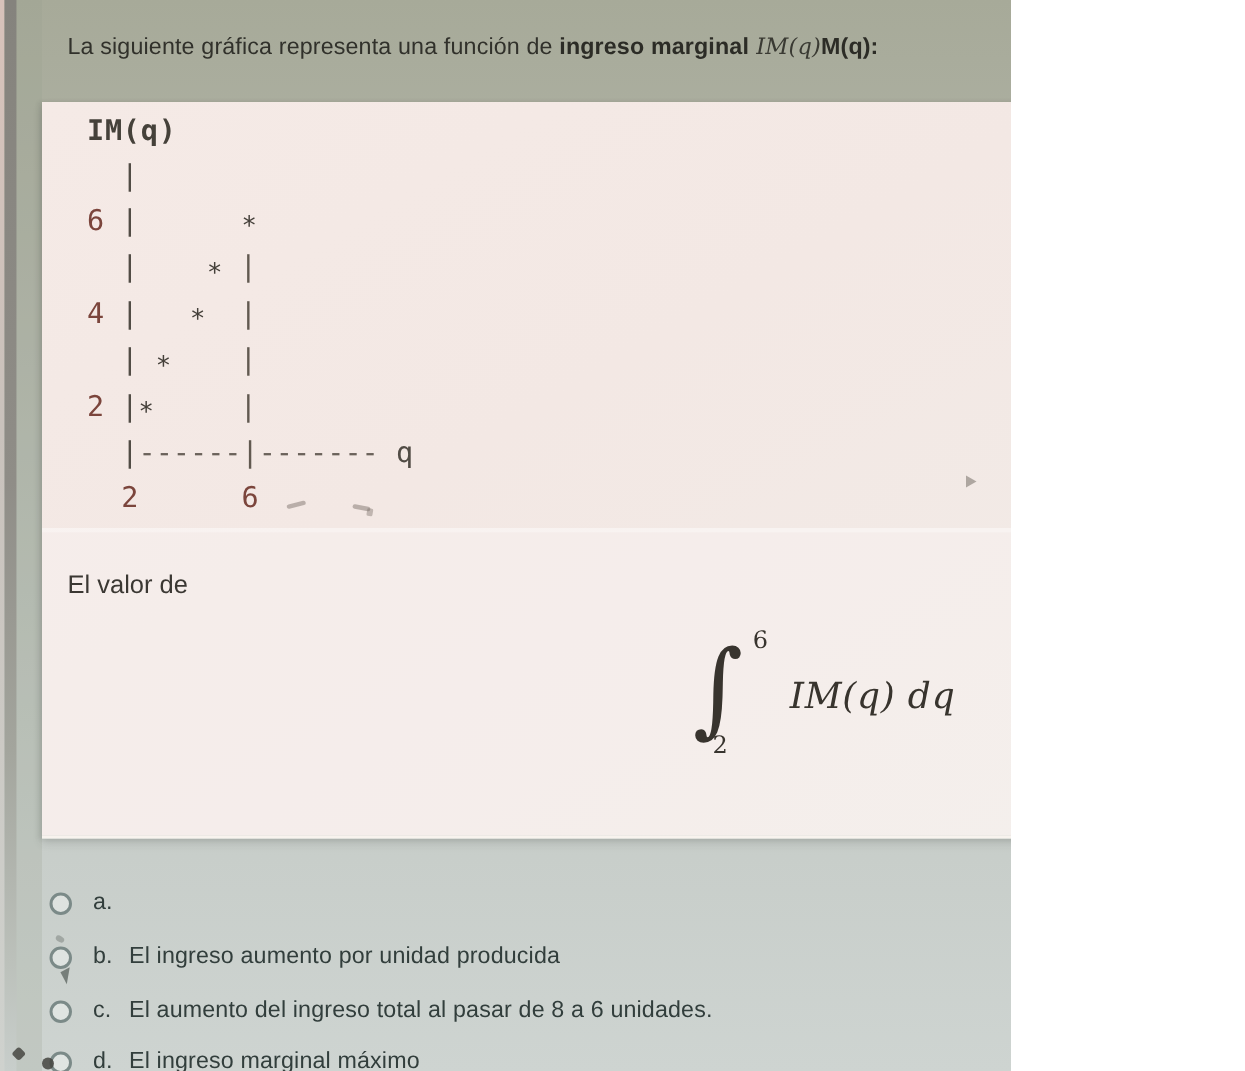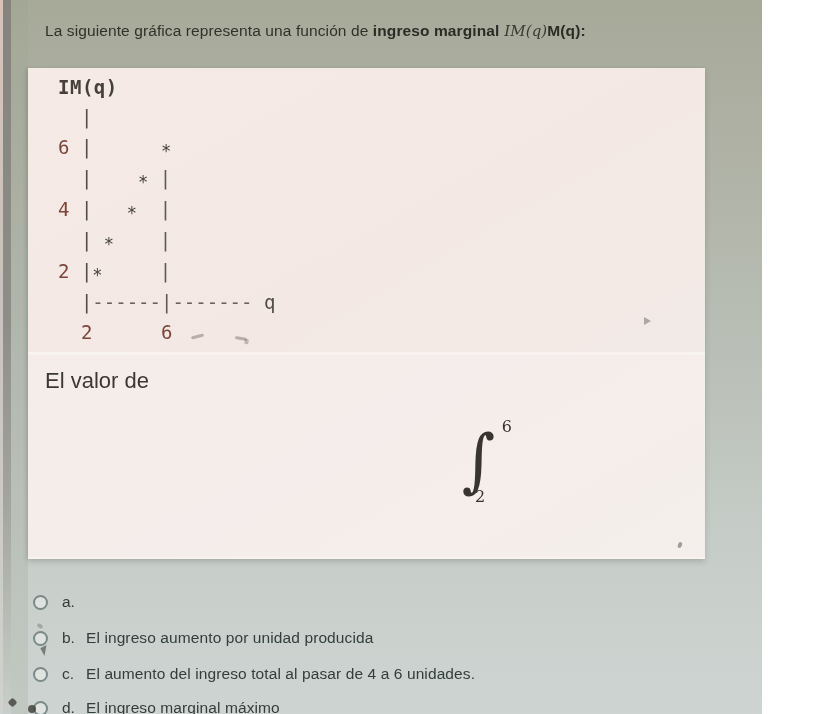--- a/index.html
+++ b/index.html
@@ -1,17 +1,17 @@
 <!DOCTYPE html>
 <html><head>
 <meta charset="utf-8">
 <style>
   html,body{margin:0;padding:0;}
   body{width:830px;height:714px;overflow:hidden;font-family:"Liberation Sans",sans-serif;}
-  .page{position:relative;width:762px;height:714px;overflow:hidden;
+  .page{position:relative;width:674px;height:714px;overflow:hidden;
     background:linear-gradient(180deg,#a7aa99 0%,#afb2a5 22%,#bcc2ba 55%,#c8ceca 80%,#ced4d1 100%);}
   
   .edge-pink{position:absolute;left:0;top:0;width:3px;height:714px;background:linear-gradient(180deg,#d8c2ba,#c9c2bc 40%,#cfd2ce);}
   .edge-dark{position:absolute;left:3px;top:0;width:8px;height:714px;
     background:linear-gradient(180deg,#85837d 0%,#8f8d87 45%,#a3a59d 70%,#bcc1bb 90%,#c8cecb 100%);}
   .edge-soft{position:absolute;left:11px;top:0;width:17px;height:714px;background:rgba(150,158,142,0.22);}
 
   .title{position:absolute;left:45px;top:21px;width:740px;font-size:15.5px;line-height:20px;color:#31312b;letter-spacing:.1px;}
   .title .b{font-weight:bold;color:#2c2c26;}
   .title .mathit{font-family:"DejaVu Serif",serif;font-style:italic;font-size:15px;color:#3a3a33;}
@@ -30,21 +30,21 @@
   .plot .g-sym{color:#514c45;}
   .plot .g-bar{color:#615950;}
   .plot .g-dash{color:#6a625a;}
   .plot .g-pt{color:#45403a;position:relative;top:3px;font-size:17px;}
 
   .smudge{position:absolute;background:rgba(115,105,98,.45);border-radius:2px;}
   .smudge.s1{left:163px;top:267px;width:13px;height:3px;transform:rotate(-14deg);}
   .smudge.s2{left:207px;top:269px;width:12px;height:3px;transform:rotate(10deg);}
   .smudge.s2::after{content:"";position:absolute;right:-2px;top:1px;width:4px;height:5px;background:rgba(115,105,98,.40);border-radius:1px;}
 
-  .valor{position:absolute;left:17px;top:300px;font-size:22px;color:#3b3833;}
+  .valor{position:absolute;left:17px;top:312px;font-size:17px;color:#3b3833;}
   .permite{position:absolute;left:17px;top:446px;font-size:17px;color:#3b3833;}
 
   .integral{position:absolute;left:434px;top:352px;height:86px;color:#38342e;}
   .int-wrap{position:relative;display:inline-block;font-family:"DejaVu Serif",serif;width:46px;height:84px;}
   .int-sign{font-size:64px;line-height:80px;display:inline-block;transform:scaleY(1.08);}
   .int-upper{position:absolute;top:-3px;right:-4px;font-size:16px;}
   .int-lower{position:absolute;bottom:-2px;left:13px;font-size:16px;}
   .int-body{font-family:"DejaVu Serif",serif;font-style:italic;font-size:24px;display:inline-block;vertical-align:top;margin-left:14px;margin-top:30px;letter-spacing:.5px;}
   .speck{position:absolute;left:650px;top:474px;width:4px;height:6px;border-radius:50% 50% 60% 40%;background:rgba(95,90,84,.55);transform:rotate(18deg);}
 
@@ -87,39 +87,40 @@
     <div class="tiny-cursor"></div>
 
     <div class="valor">El valor de</div>
 
     <div class="integral">
       <span class="int-wrap">
         <span class="int-sign">∫</span>
         <span class="int-upper">6</span>
         <span class="int-lower">2</span>
       </span>
+      <span class="int-body">IM(q) dq</span>
     </div>
     <div class="speck"></div>
 
   </div>
 
   <div class="options">
     <div class="opt opt-a">
       <span class="radio"></span>
       <span class="letter">a.</span>
     </div>
     <div class="opt opt-b">
       <span class="radio"></span>
       <span class="letter">b.</span>
       <span class="otext">El ingreso aumento por unidad producida</span>
     </div>
     <div class="opt opt-c">
       <span class="radio"></span>
       <span class="letter">c.</span>
-      <span class="otext">El aumento del ingreso total al pasar de 4 a 6 unidades.</span>
+      <span class="otext">El aumento del ingreso total al pasar de 8 a 6 unidades.</span>
     </div>
     <div class="opt opt-d">
       <span class="radio"></span>
       <span class="letter">d.</span>
       <span class="otext">El ingreso marginal máximo</span>
     </div>
   </div>
 
   <div class="cursor-b"></div>
   <div class="cursor-b-dot"></div>

